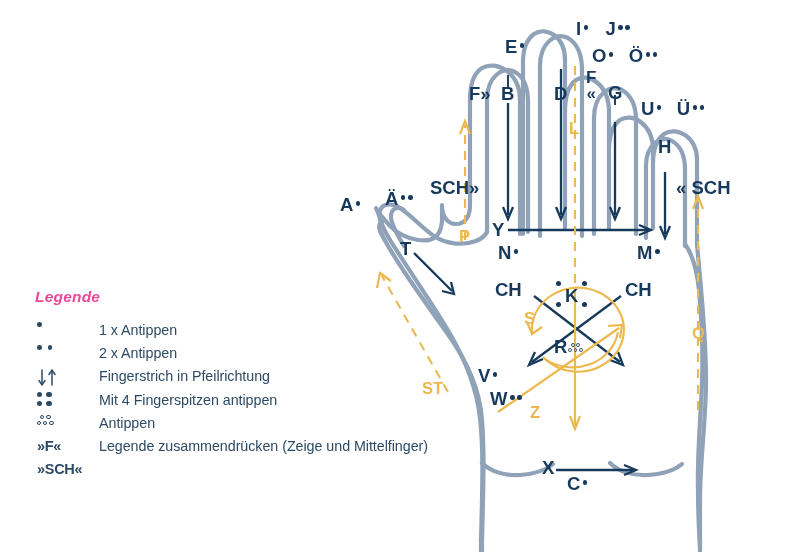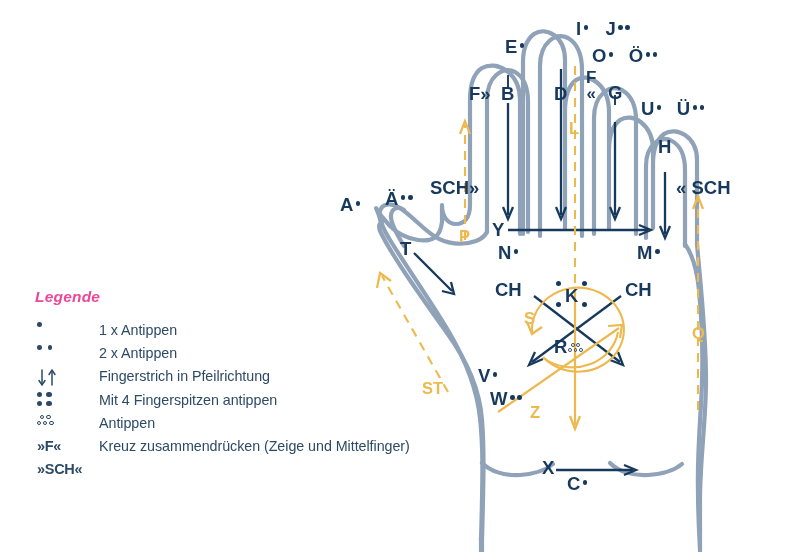--- a/index.html
+++ b/index.html
@@ -220,21 +220,21 @@
           <i style="left:0;top:6.2px"></i>
             <i style="left:6.1px;top:6.2px"></i>
             <i style="left:12.2px;top:6.2px"></i>
         </span>
       </span>
       <span class="legend-text">Antippen</span>
     </div>
 
     <div class="legend-row">
       <span class="legend-sym">»F«</span>
-      <span class="legend-text">Kreuz zusammendrücken (Zeige und Mittelfinger)</span>
+      <span class="legend-text">Legende zusammendrücken (Zeige und Mittelfinger)</span>
     </div>
 
     <div class="legend-row">
       <span class="legend-sym">»SCH«</span>
     </div>
   </div>
 
   <svg id="diagram" width="800" height="552" viewBox="0 0 800 552">
 
     <g>

